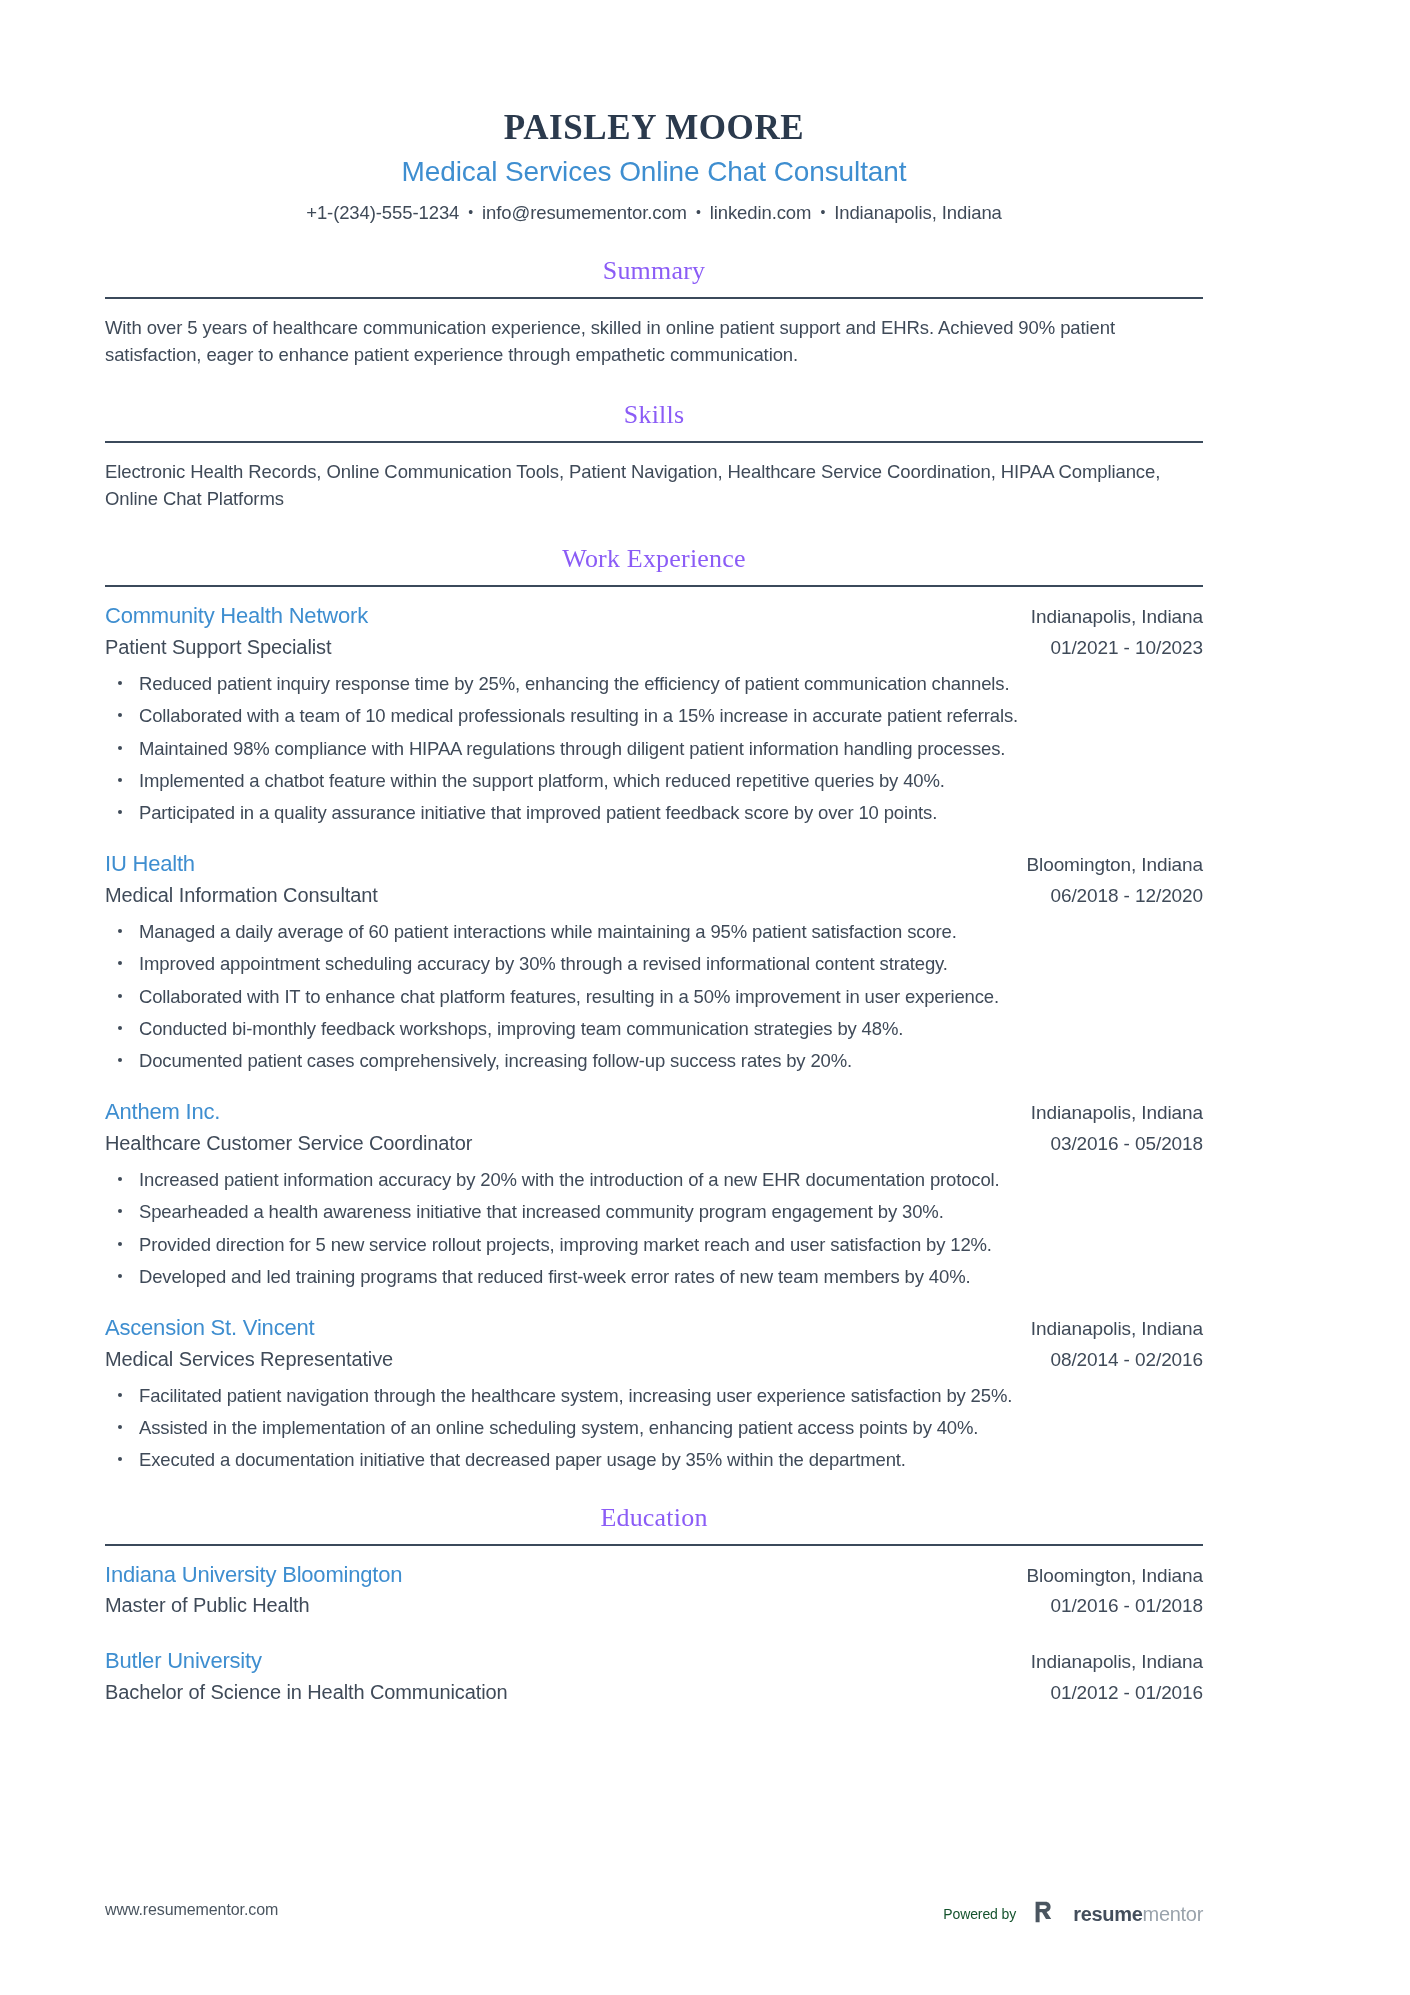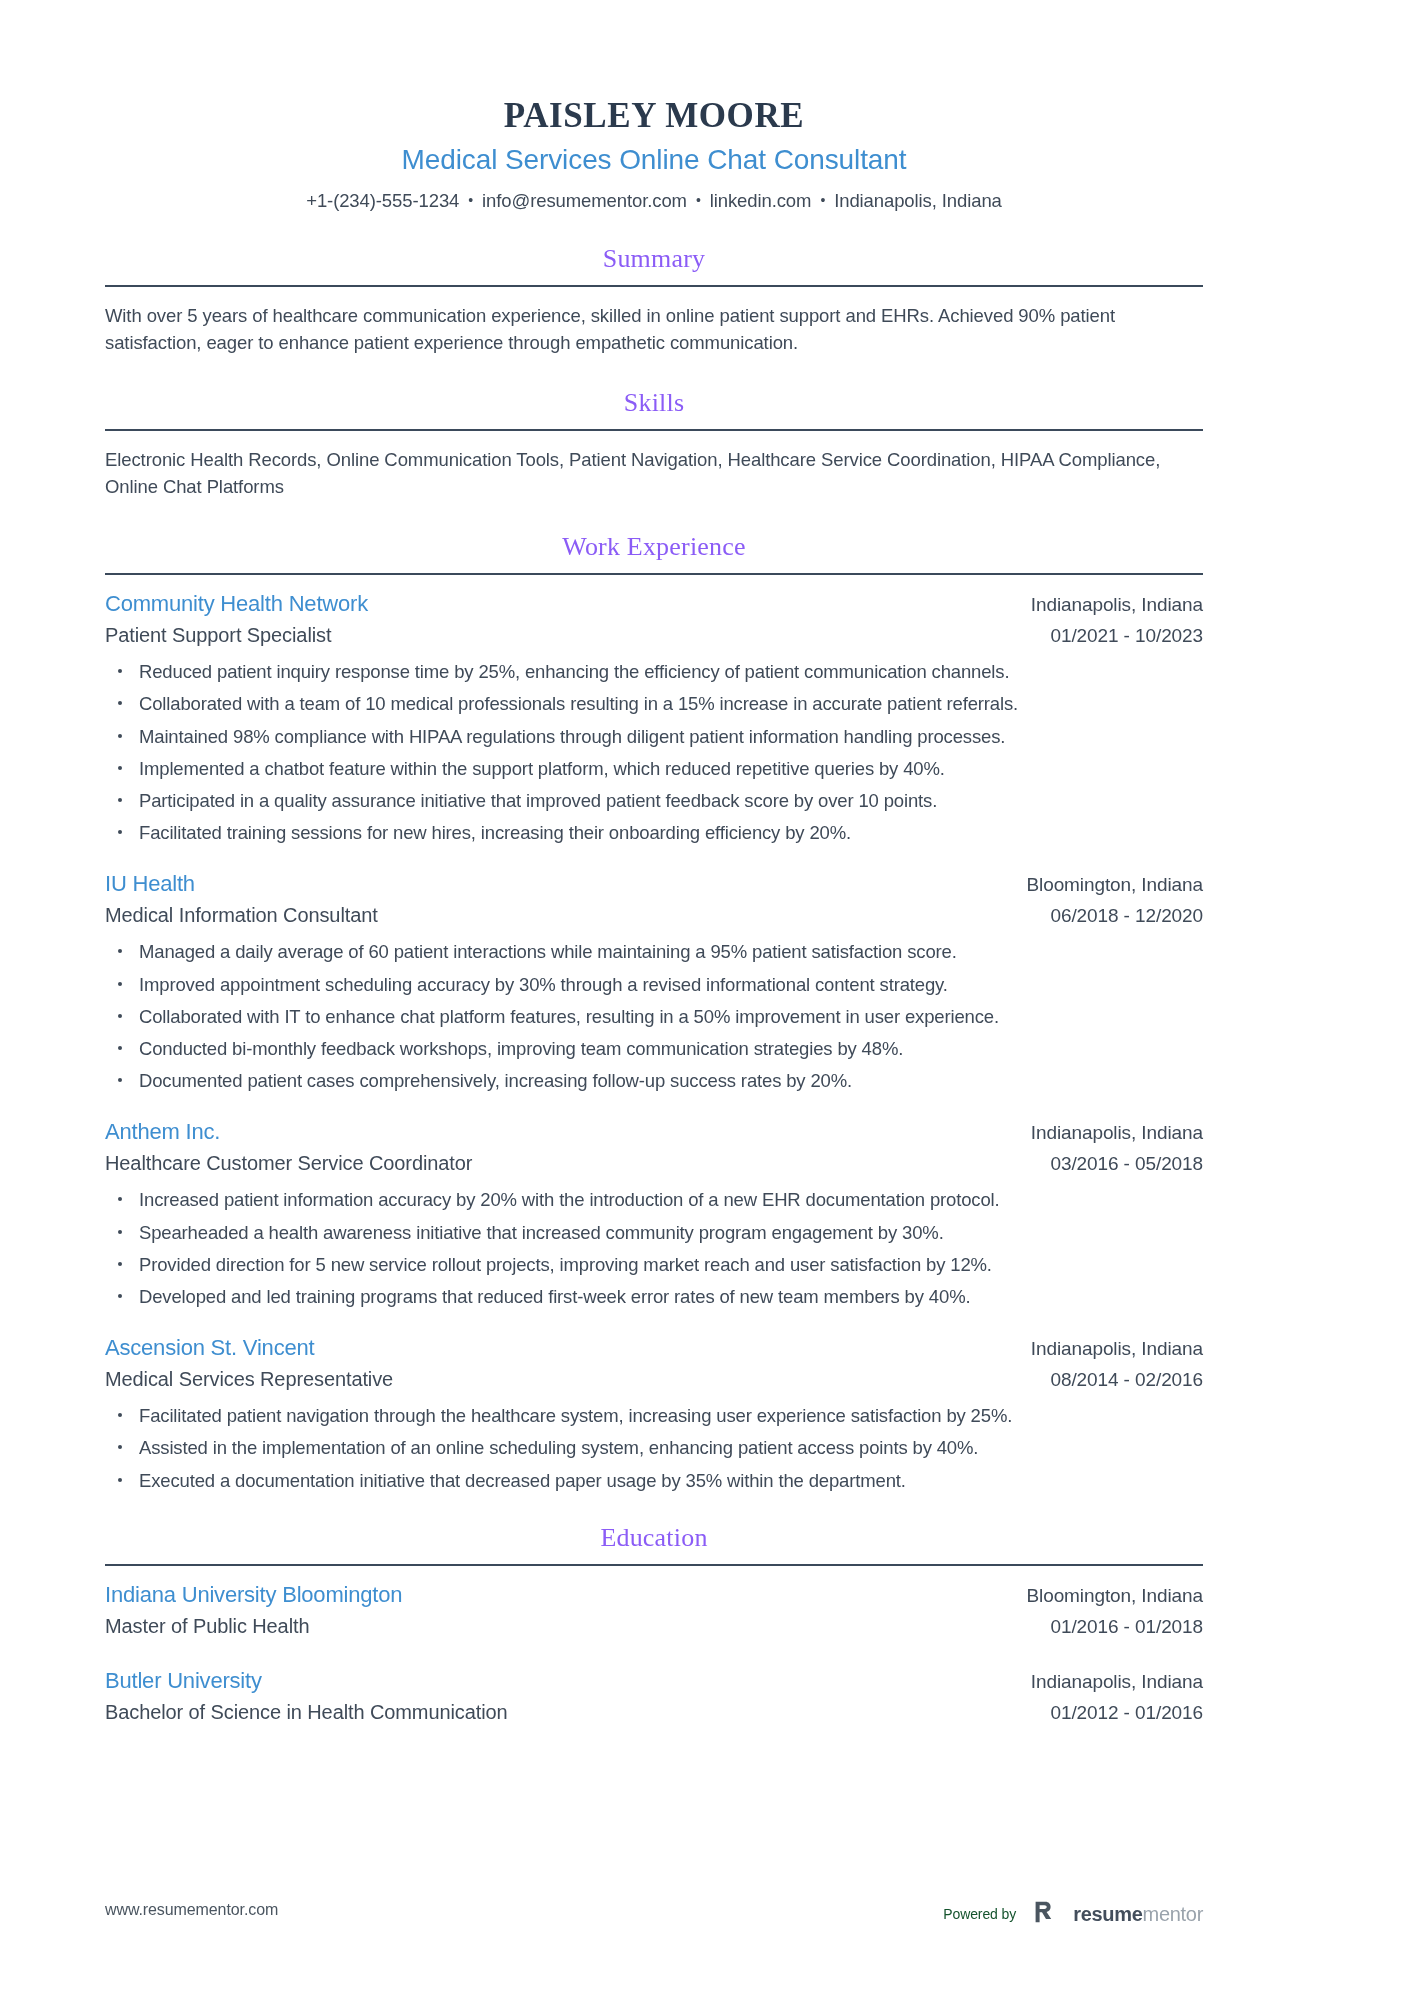--- a/index.html
+++ b/index.html
@@ -15,21 +15,21 @@
     font-family: "Liberation Sans", "DejaVu Sans", sans-serif;
     color: #3a4555;
     -webkit-font-smoothing: antialiased;
   }
 
   .page {
     position: relative;
     width: 1308px;
     height: 1995px;
     background: #ffffff;
-    padding: 0 105px;
+    padding: 12px 105px;
   }
 
   
   .header {
     padding-top: 96px;
     text-align: center;
   }
   .full-name {
     font-family: "Liberation Serif", "DejaVu Serif", serif;
     font-size: 35px;
@@ -227,21 +227,20 @@
           <div class="entry-row second">
             <div class="role">Patient Support Specialist</div>
             <div class="dates">01/2021 - 10/2023</div>
           </div>
           <ul class="bullets">
             <li>Reduced patient inquiry response time by 25%, enhancing the efficiency of patient communication channels.</li>
             <li>Collaborated with a team of 10 medical professionals resulting in a 15% increase in accurate patient referrals.</li>
             <li>Maintained 98% compliance with HIPAA regulations through diligent patient information handling processes.</li>
             <li>Implemented a chatbot feature within the support platform, which reduced repetitive queries by 40%.</li>
             <li>Participated in a quality assurance initiative that improved patient feedback score by over 10 points.</li>
-            <li>Facilitated training sessions for new hires, increasing their onboarding efficiency by 20%.</li>
           </ul>
         </div>
         <div class="entry">
           <div class="entry-row">
             <div class="org">IU Health</div>
             <div class="loc">Bloomington, Indiana</div>
           </div>
           <div class="entry-row second">
             <div class="role">Medical Information Consultant</div>
             <div class="dates">06/2018 - 12/2020</div>

